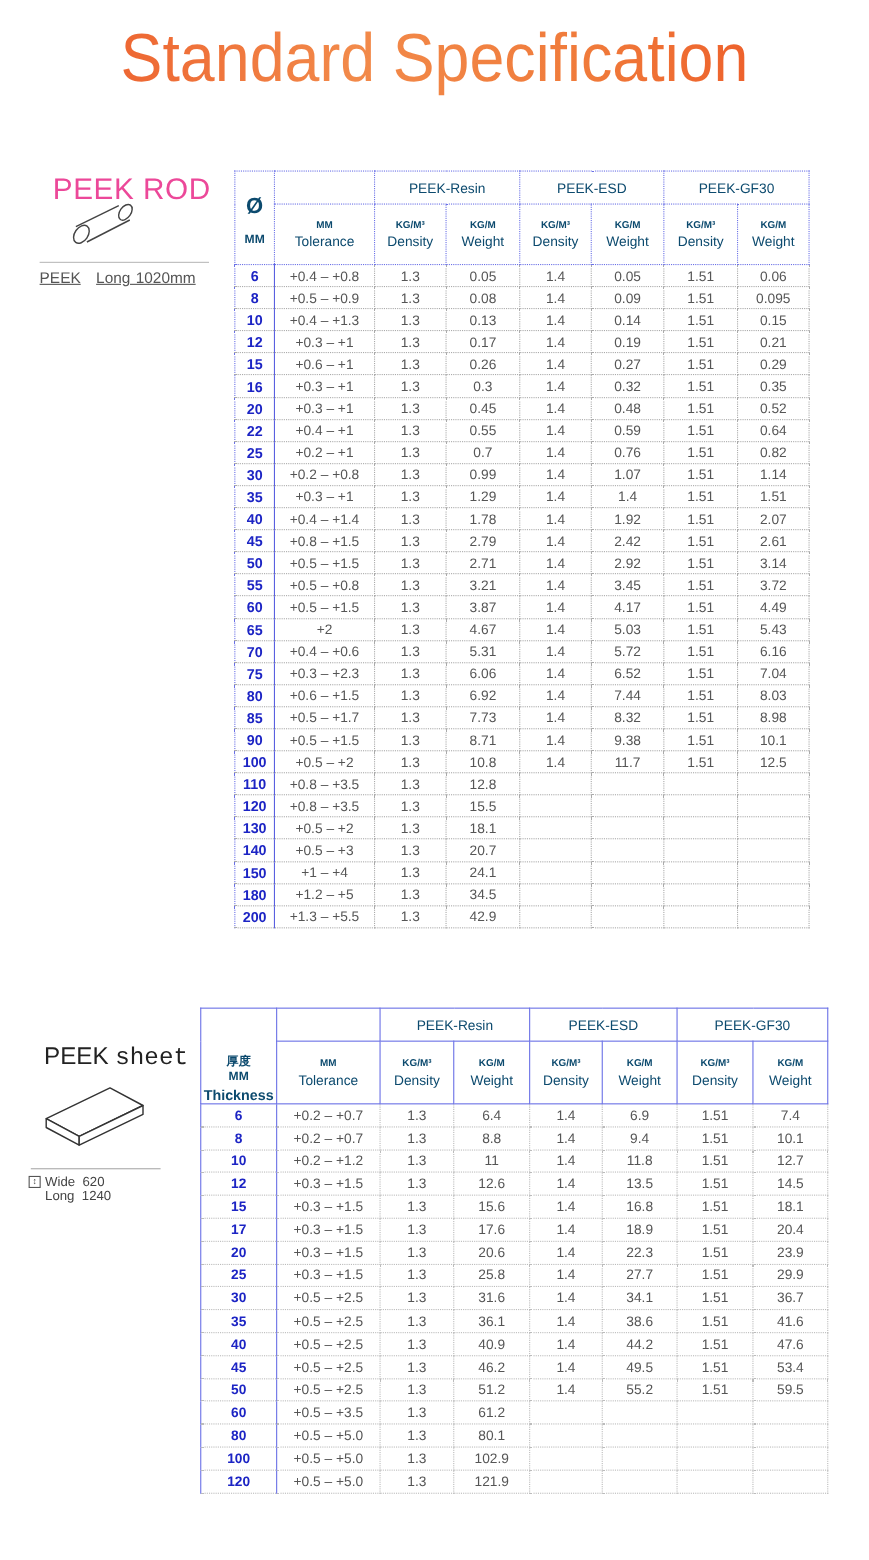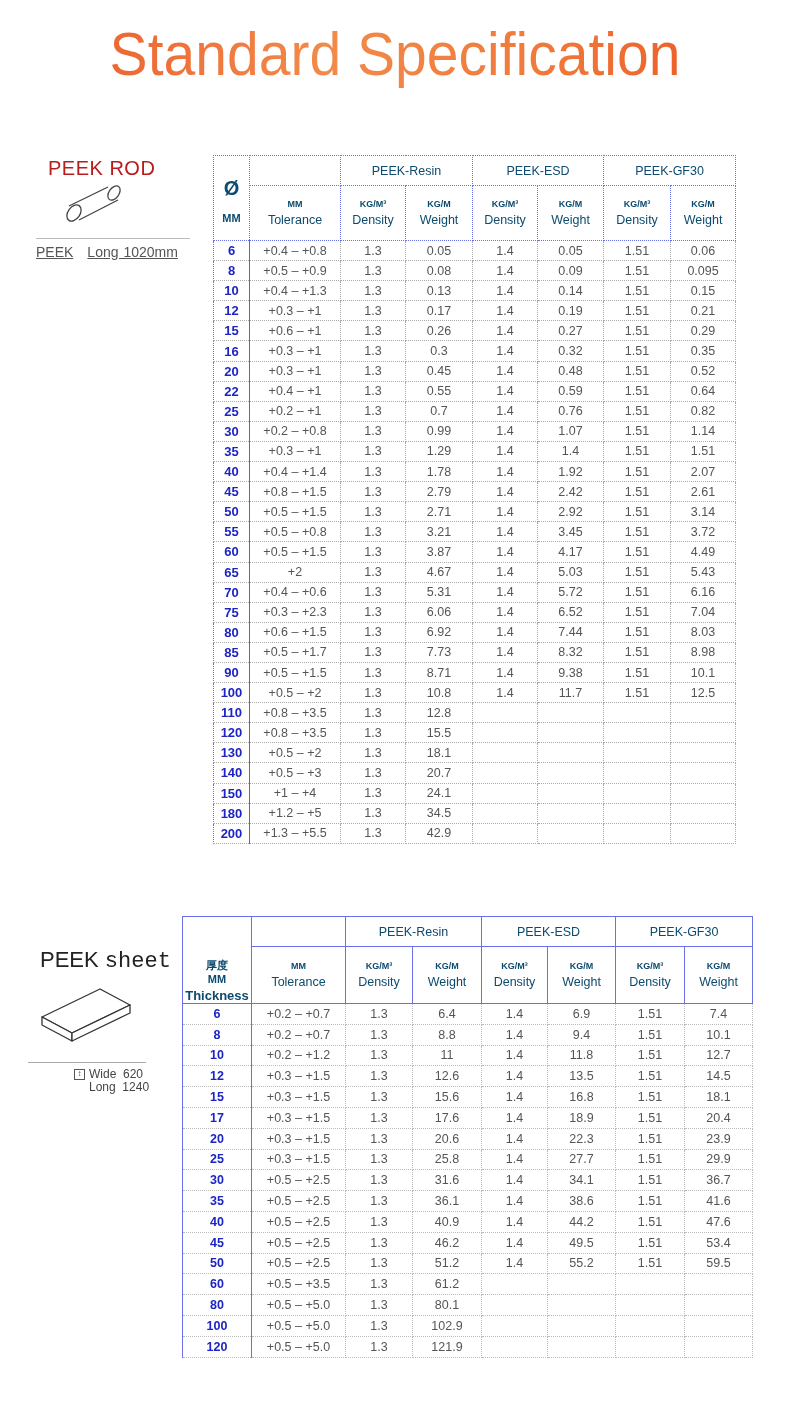--- a/index.html
+++ b/index.html
@@ -1,30 +1,30 @@
 <!DOCTYPE html>
 <html><head>
 <meta charset="utf-8">
 <style>
   html,body{margin:0;padding:0;background:#fff;}
   body{width:790px;height:1418px;position:relative;overflow:hidden;font-family:"Liberation Sans",sans-serif;}
   .title{position:absolute;left:0;top:18px;width:790px;text-align:center;font-size:62px;font-weight:normal;letter-spacing:0px;
     background:linear-gradient(90deg,#ec5a2a 0%,#f28a4a 40%,#f07a3a 70%,#ec5424 100%);-webkit-background-clip:text;background-clip:text;color:transparent;
     transform:scaleX(0.92);transform-origin:center;}
   .side{position:absolute;color:#444;}
-  .rod-label{left:48px;top:157px;font-size:20px;color:#b91c1c;letter-spacing:0.5px;}
+  .rod-label{left:48px;top:157px;font-size:27px;color:#ec4899;letter-spacing:0.5px;}
   .rod-icon{position:absolute;left:60px;top:183px;}
   .rod-line{position:absolute;left:36px;top:238px;width:154px;border-top:1px solid #bbb;}
   .rod-caption{position:absolute;left:36px;top:244px;font-size:14px;color:#555;word-spacing:1px;text-decoration:underline;}
   .rod-caption span{margin-right:14px;}
   .sheet-label{position:absolute;left:40px;top:947px;font-size:22px;color:#222;}
   .sheet-label .b{font-family:Liberation Mono, monospace;}
   .sheet-icon{position:absolute;left:38px;top:985px;}
   .sheet-line{position:absolute;left:28px;top:1062px;width:118px;border-top:1px solid #aaa;}
-  .sheet-cap{position:absolute;left:26px;top:1068px;font-size:12px;color:#444;line-height:13px;margin-left:48px;}
+  .sheet-cap{position:absolute;left:26px;top:1068px;font-size:12px;color:#444;line-height:13px;}
   .sheet-cap .box{display:inline-block;width:9px;height:9px;border:1px solid #555;font-size:8px;line-height:8px;text-align:center;vertical-align:middle;margin-right:4px;}
   table.spec{position:absolute;border-collapse:collapse;table-layout:fixed;}
   table.spec td{padding:0;text-align:center;color:#555;border:1px dotted #aaa;font-size:12.5px;white-space:nowrap;overflow:hidden;}
   table.spec tr.h td{color:#0c4a6e;border:1px dotted #6a70e6;font-size:12px;}
   table.spec td.k{color:#1c24c4;font-weight:bold;border-left:1px dotted #6a70e6;border-right:1px solid #5a60e0;font-size:13px;}
   table.spec tr.h td.top{font-size:12.5px;}
   .unit{display:block;font-size:9px;font-weight:bold;margin-bottom:4px;}
   .sub{display:block;font-size:12.5px;}
   #rod{left:213px;top:155px;width:522px;}
   #rod tr.r td{height:19.1px;}

